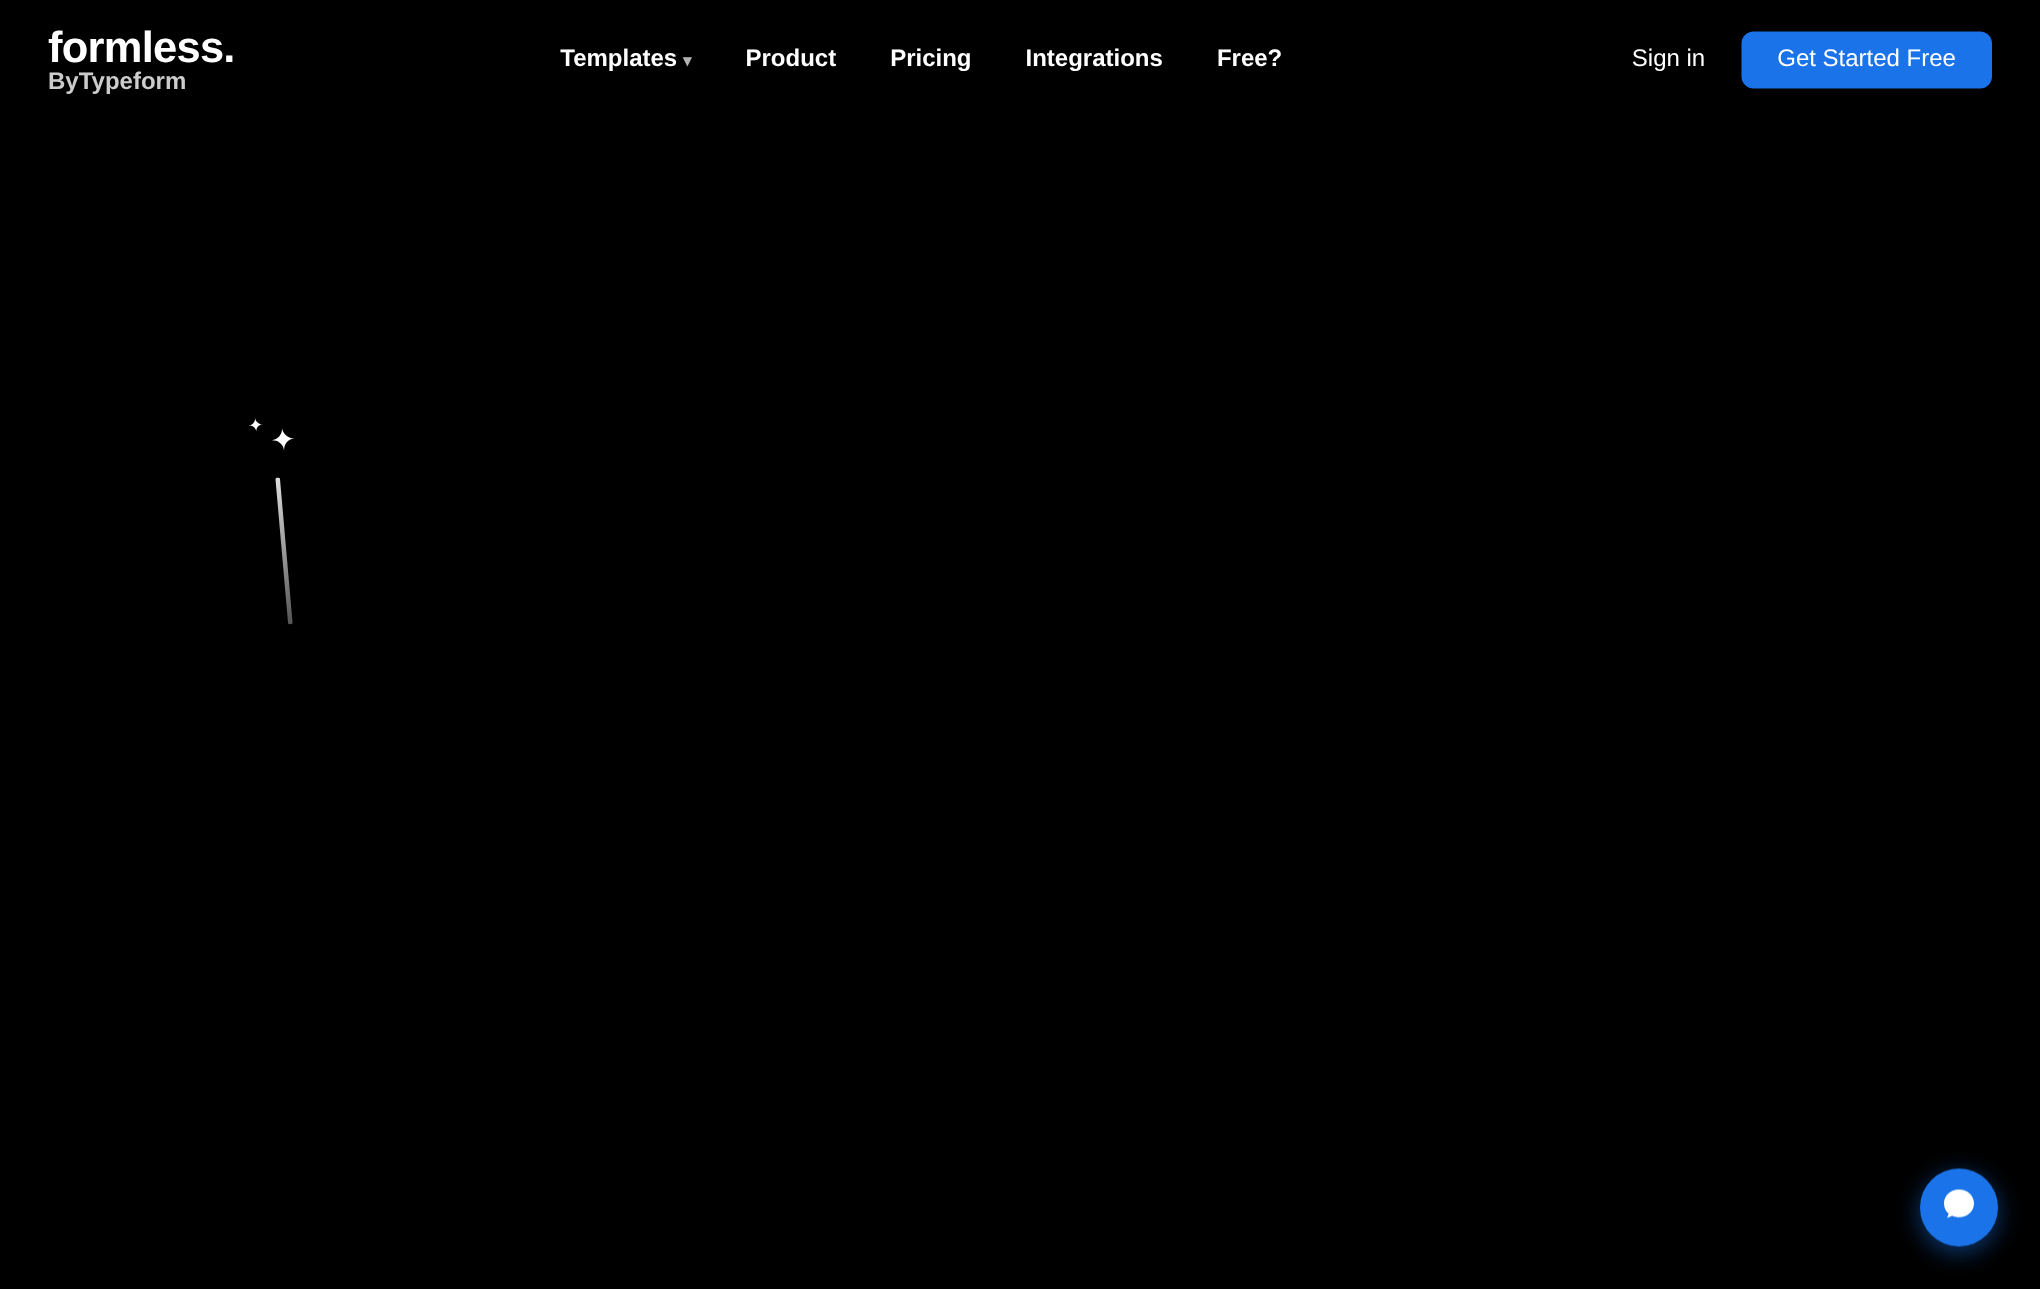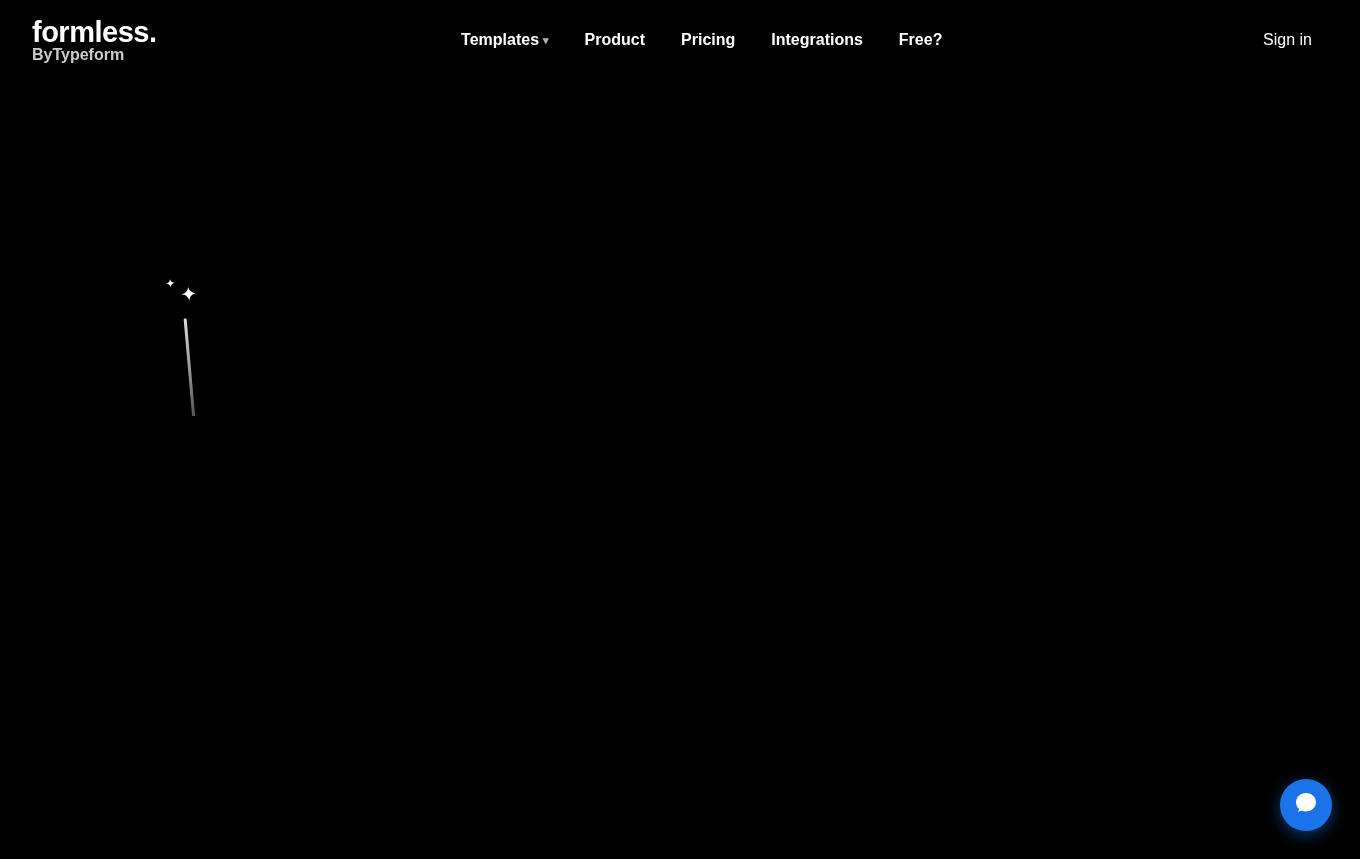--- a/index.html
+++ b/index.html
@@ -200,20 +200,21 @@
     <a class="nav-link">
       <span>Integrations</span>
     </a>
     <a class="nav-link">
       <span>Free?</span>
     </a>
   </div>
 
   <div class="nav-actions">
     <button class="btn-signin">Sign in</button>
+    <button class="btn-get-started">Get Started Free</button>
   </div>
 </nav>
 
 <div class="main-content">
 
   <div class="sparkle-wand-container">
     <div class="wand-stars">
       <span class="star-b">✦</span>
       <span class="star-a">✦</span>
     </div>

